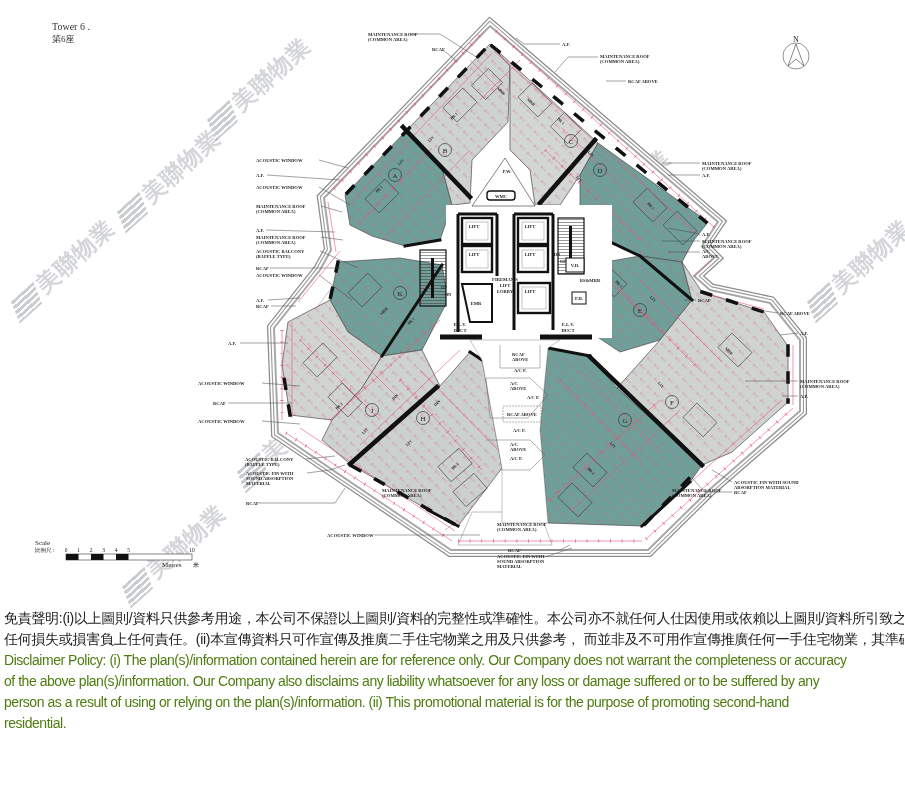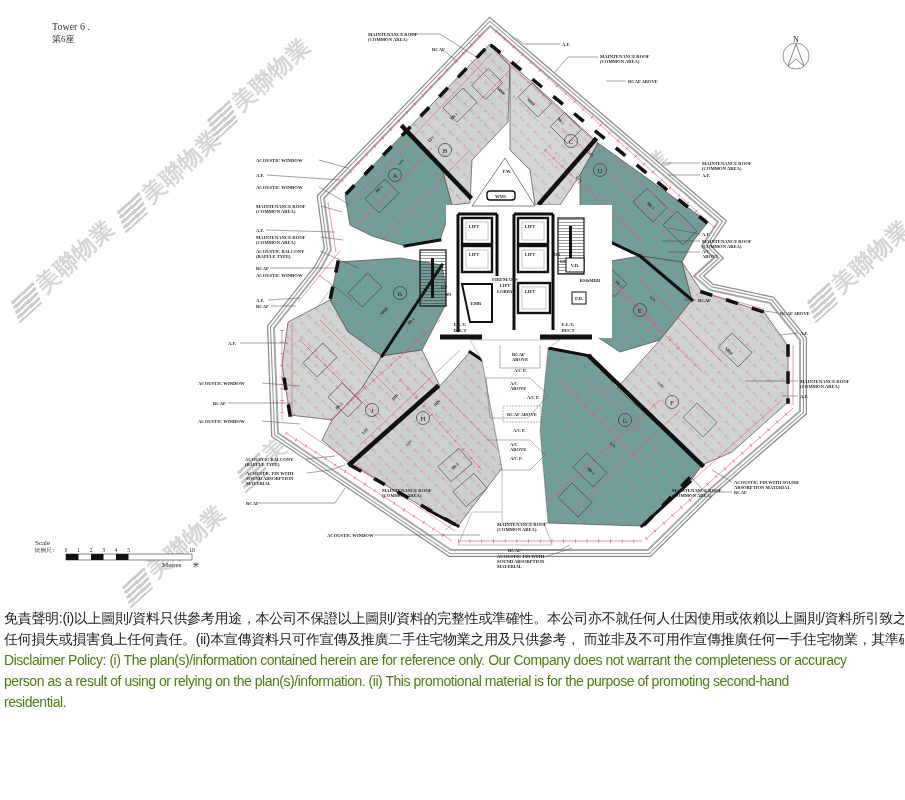--- a/index.html
+++ b/index.html
@@ -350,15 +350,16 @@
       <text class="sc-t" x="162" y="567" font-size="7">Metres</text>
       <text class="sc-t" x="193" y="567" font-size="6">米</text>
     </g>
   </svg>
 </div>
 
 <div class="disclaimer">
   <span class="ln zh">免責聲明:(i)以上圖則/資料只供參考用途，本公司不保證以上圖則/資料的完整性或準確性。本公司亦不就任何人仕因使用或依賴以上圖則/資料所引致之</span>
   <span class="ln zh">任何損失或損害負上任何責任。(ii)本宣傳資料只可作宣傳及推廣二手住宅物業之用及只供參考， 而並非及不可用作宣傳推廣任何一手住宅物業，其準確性</span>
   <span class="ln en">Disclaimer Policy: (i) The plan(s)/information contained herein are for reference only. Our Company does not warrant the completeness or accuracy</span>
+  <span class="ln en">of the above plan(s)/information. Our Company also disclaims any liability whatsoever for any loss or damage suffered or to be suffered by any</span>
   <span class="ln en">person as a result of using or relying on the plan(s)/information. (ii) This promotional material is for the purpose of promoting second-hand</span>
   <span class="ln en">residential.</span>
 </div>
 
 </body></html>

